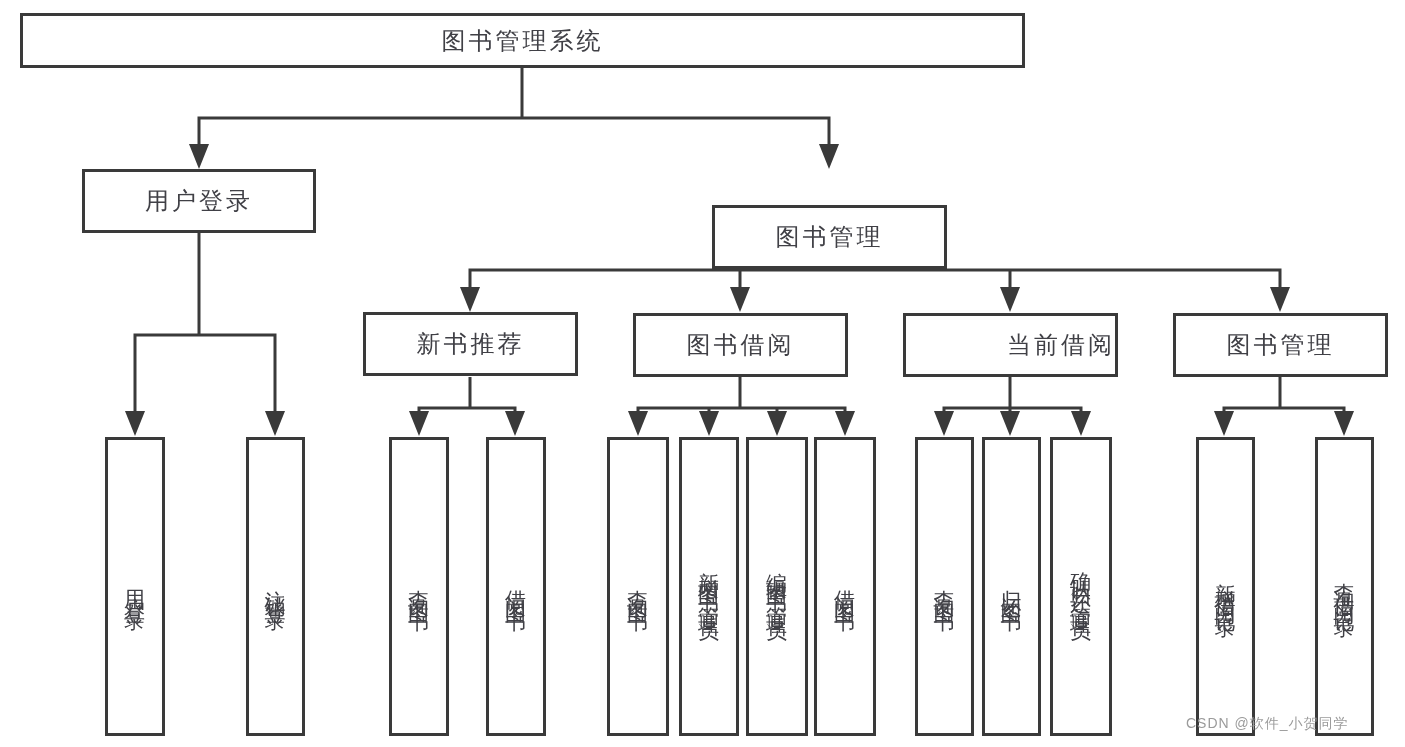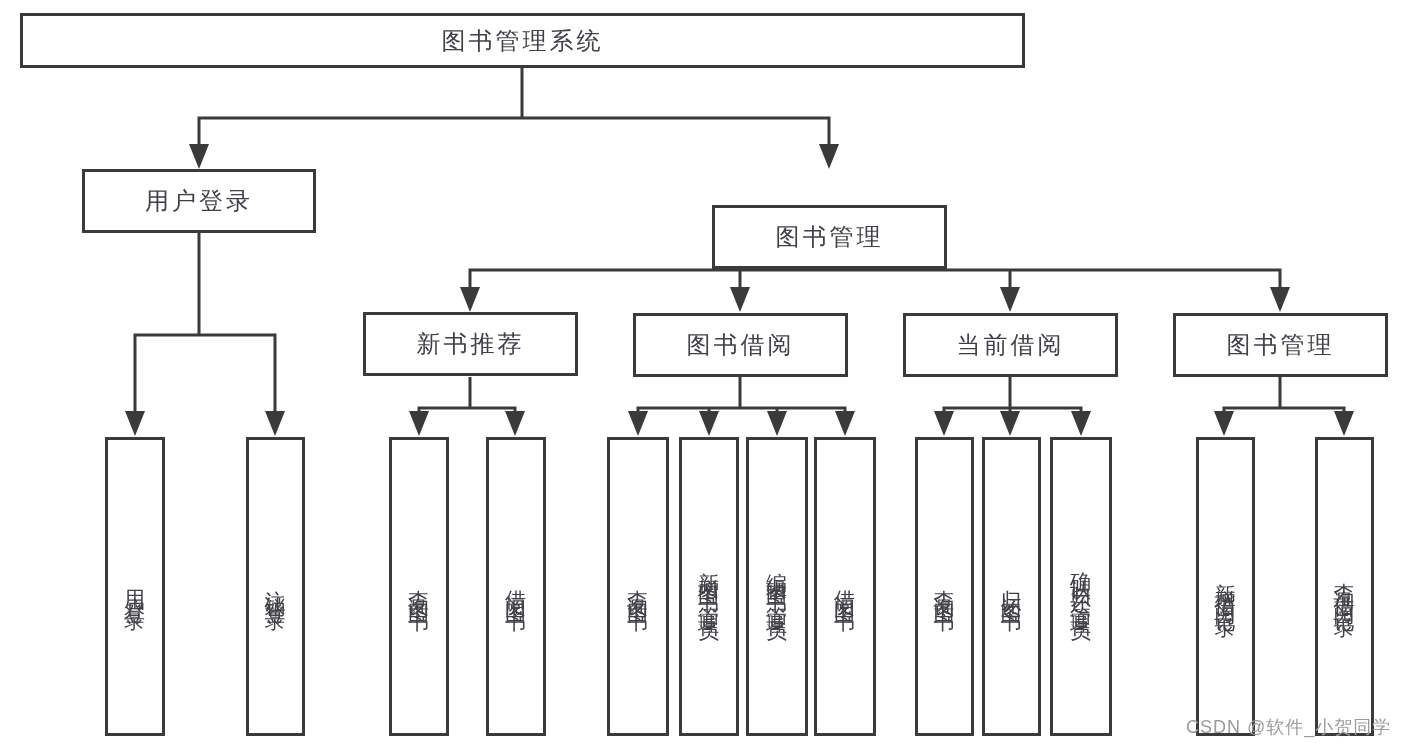--- a/index.html
+++ b/index.html
@@ -45,21 +45,21 @@
     text-orientation: mixed;
     font-size: 21px;
     line-height: 1;
     letter-spacing: 7px;
     white-space: nowrap;
   }
   .watermark {
     position: absolute;
     left: 1186px;
     top: 715px;
-    font-size: 18px;
+    font-size: 14px;
     letter-spacing: 1px;
     color: var(--watermark);
     white-space: nowrap;
     z-index: 5;
   }
 </style>
 </head>
 <body>
 
 <div class="canvas">
@@ -114,21 +114,21 @@
   <div class="hbox" style="left:712px; top:169px; width:235px; height:64px;margin-top:36px;">
     <span class="lbl">图书管理</span>
   </div>
 
   <div class="hbox" style="left:363px; top:312px; width:215px; height:64px;">
     <span class="lbl">新书推荐</span>
   </div>
   <div class="hbox" style="left:633px; top:313px; width:215px; height:64px;font-family:Liberation Mono, monospace;">
     <span class="lbl">图书借阅</span>
   </div>
-  <div class="hbox" style="left:903px; top:313px; width:215px; height:64px;">
+  <div class="hbox" style="left:903px; top:313px; width:215px; height:64px;justify-content:flex-end;">
     <span class="lbl">当前借阅</span>
   </div>
   <div class="hbox" style="left:1173px; top:313px; width:215px; height:64px;">
     <span class="lbl">图书管理</span>
   </div>
 
   <div class="vbox" style="left:105px; width:60px;">
     <span class="lbl">用户登录</span>
   </div>
   <div class="vbox" style="left:246px; width:59px;">

